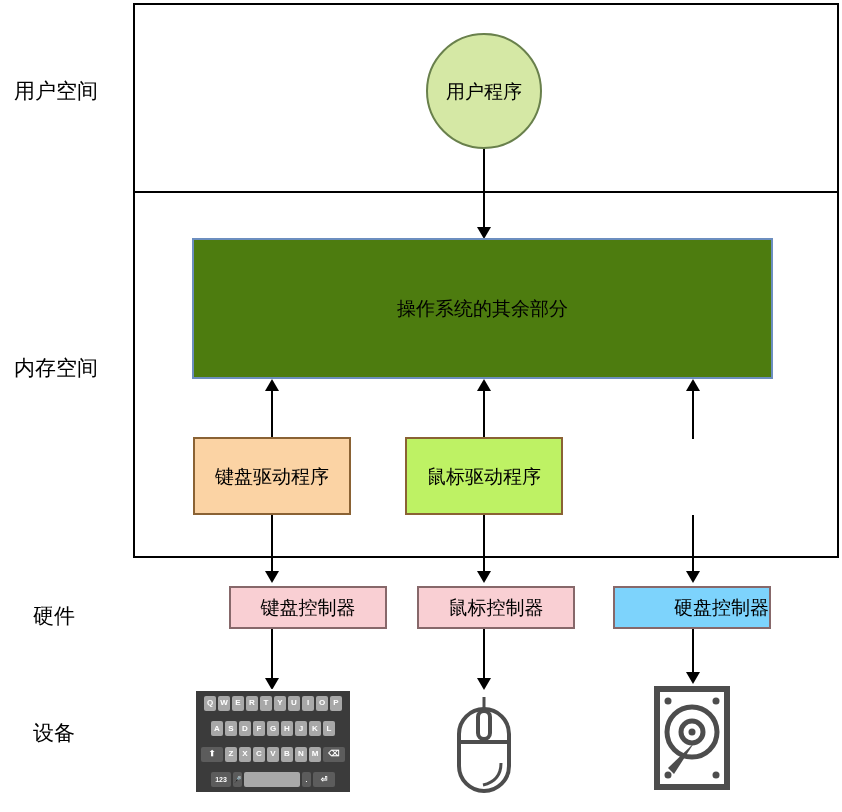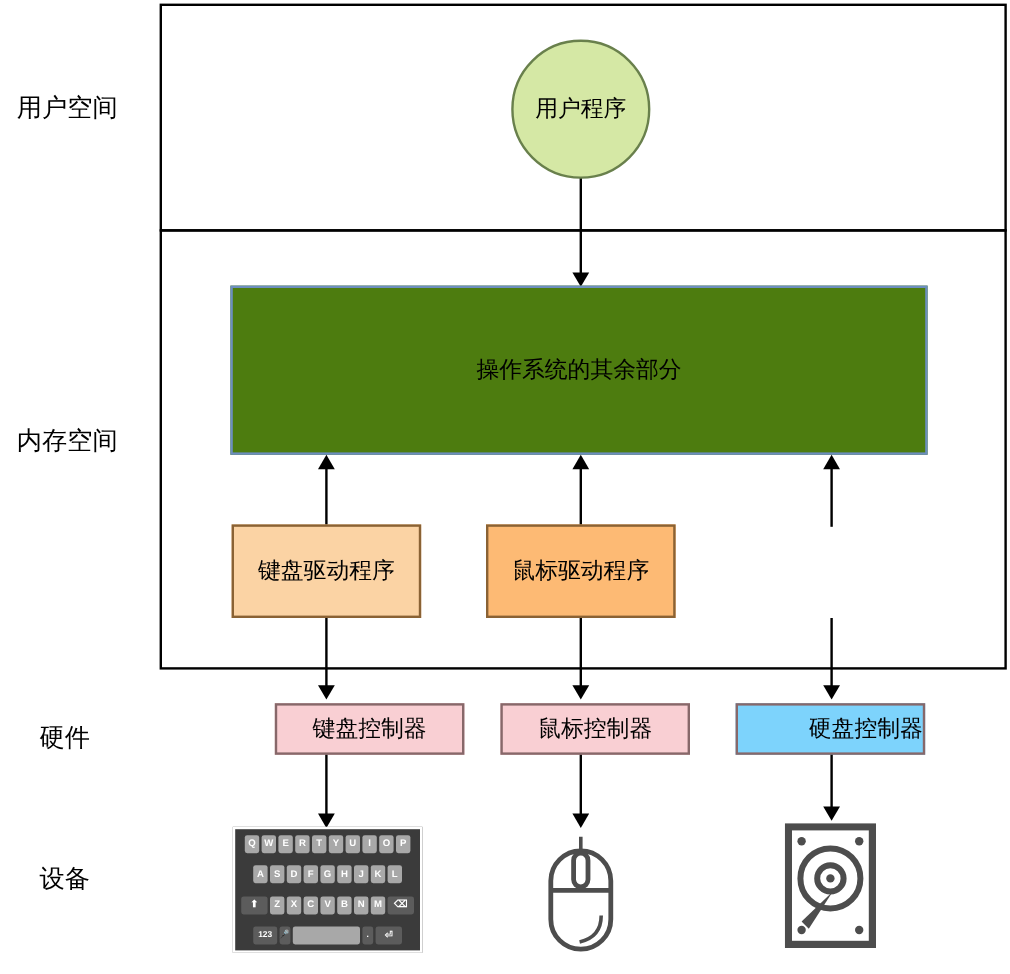--- a/index.html
+++ b/index.html
@@ -153,21 +153,21 @@
 
   <div class="vline" style="left:692px; top:390px; height:49px;"></div>
   <div class="arrow-up" style="left:686px; top:379px;"></div>
 
   <div class="node" style="left:193px; top:437px; width:158px; height:78px;
               background:#fbd3a4; border:2px solid #8a6234;">
     <span>键盘驱动程序</span>
   </div>
 
   <div class="node" style="left:405px; top:437px; width:158px; height:78px;
-              background:#fdba74; border:2px solid #8a6234;">
+              background:#bef264; border:2px solid #8a6234;">
     <span>鼠标驱动程序</span>
   </div>
 
 
   <div class="vline" style="left:271px; top:515px; height:58px;"></div>
   <div class="arrow-down" style="left:265px; top:571px;"></div>
 
   <div class="vline" style="left:483px; top:515px; height:58px;"></div>
   <div class="arrow-down" style="left:477px; top:571px;"></div>
 

